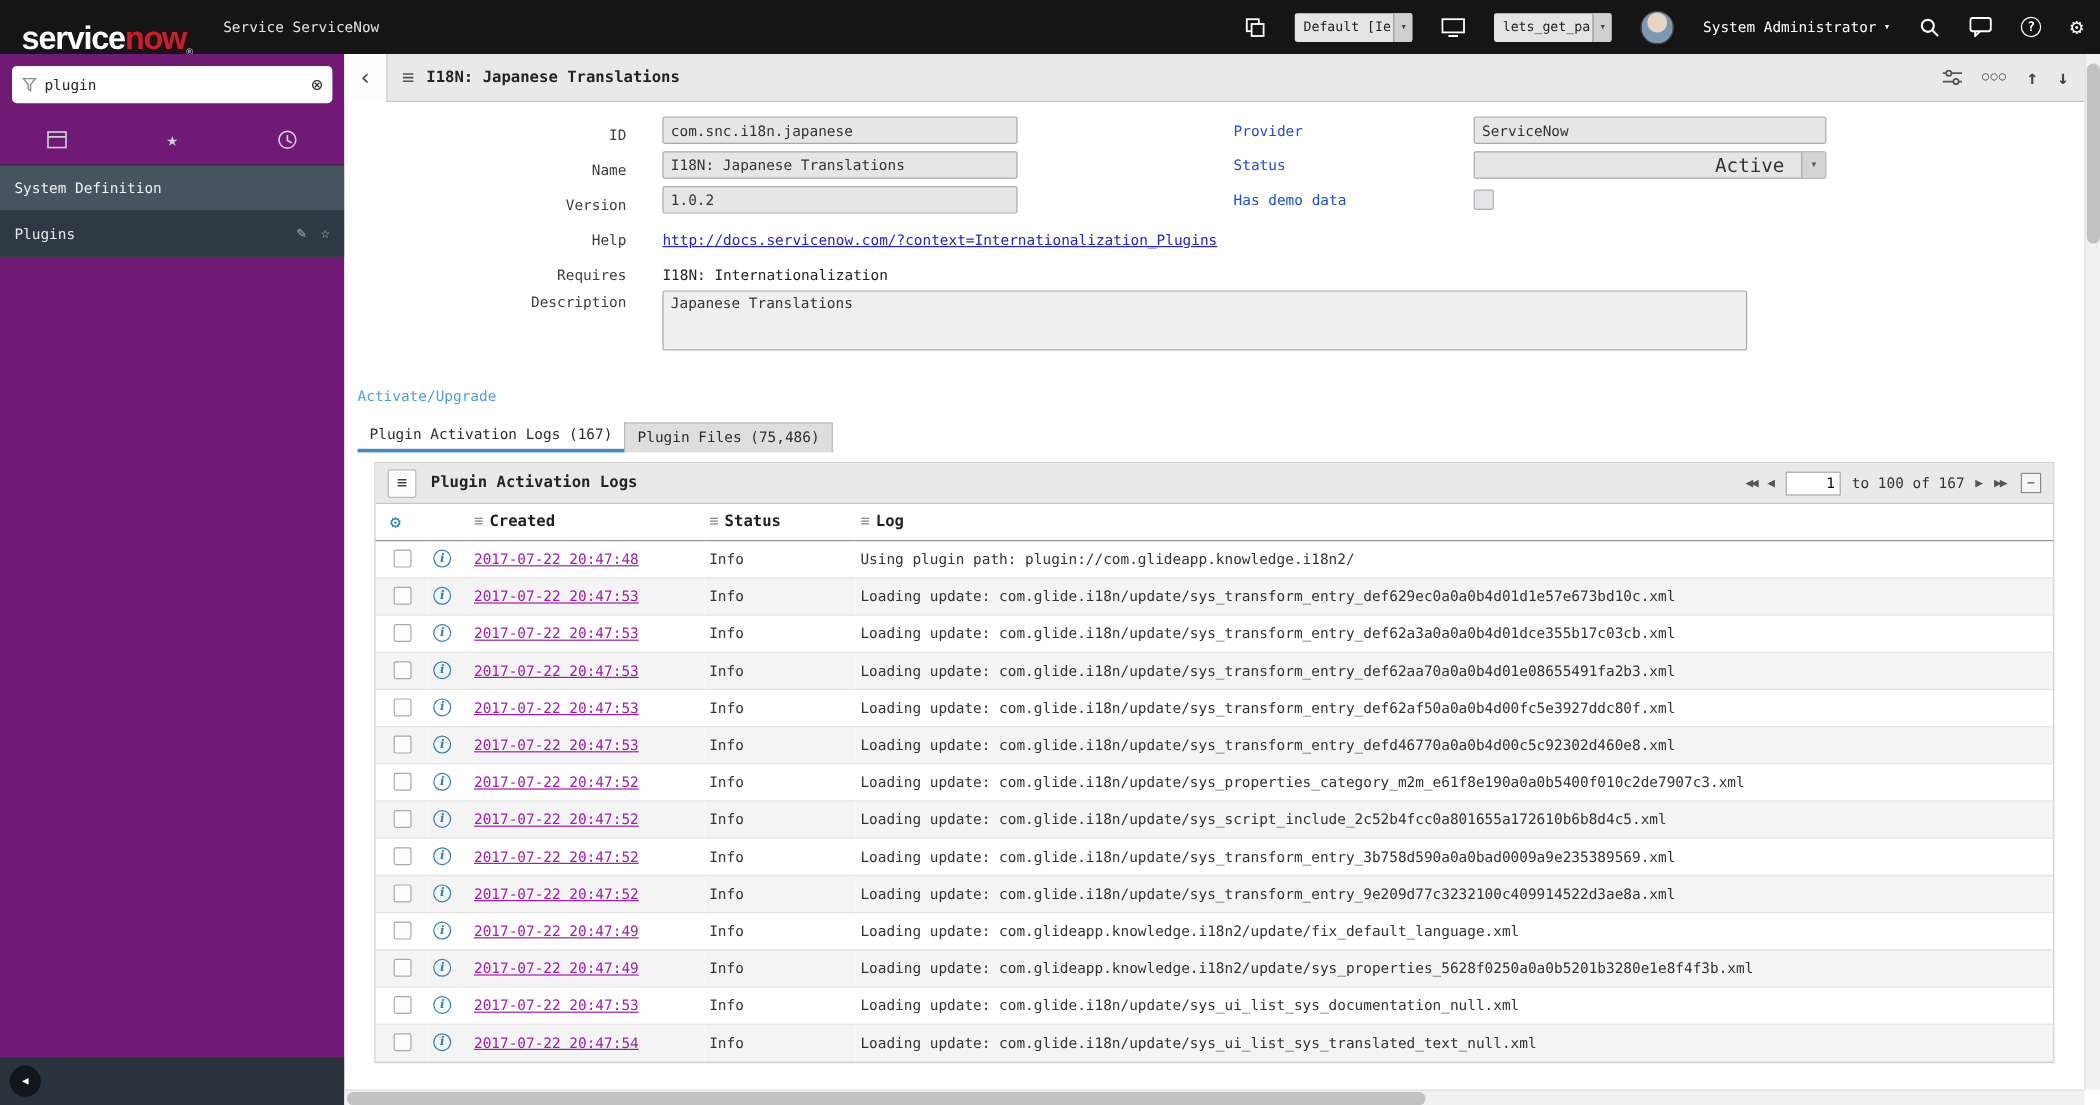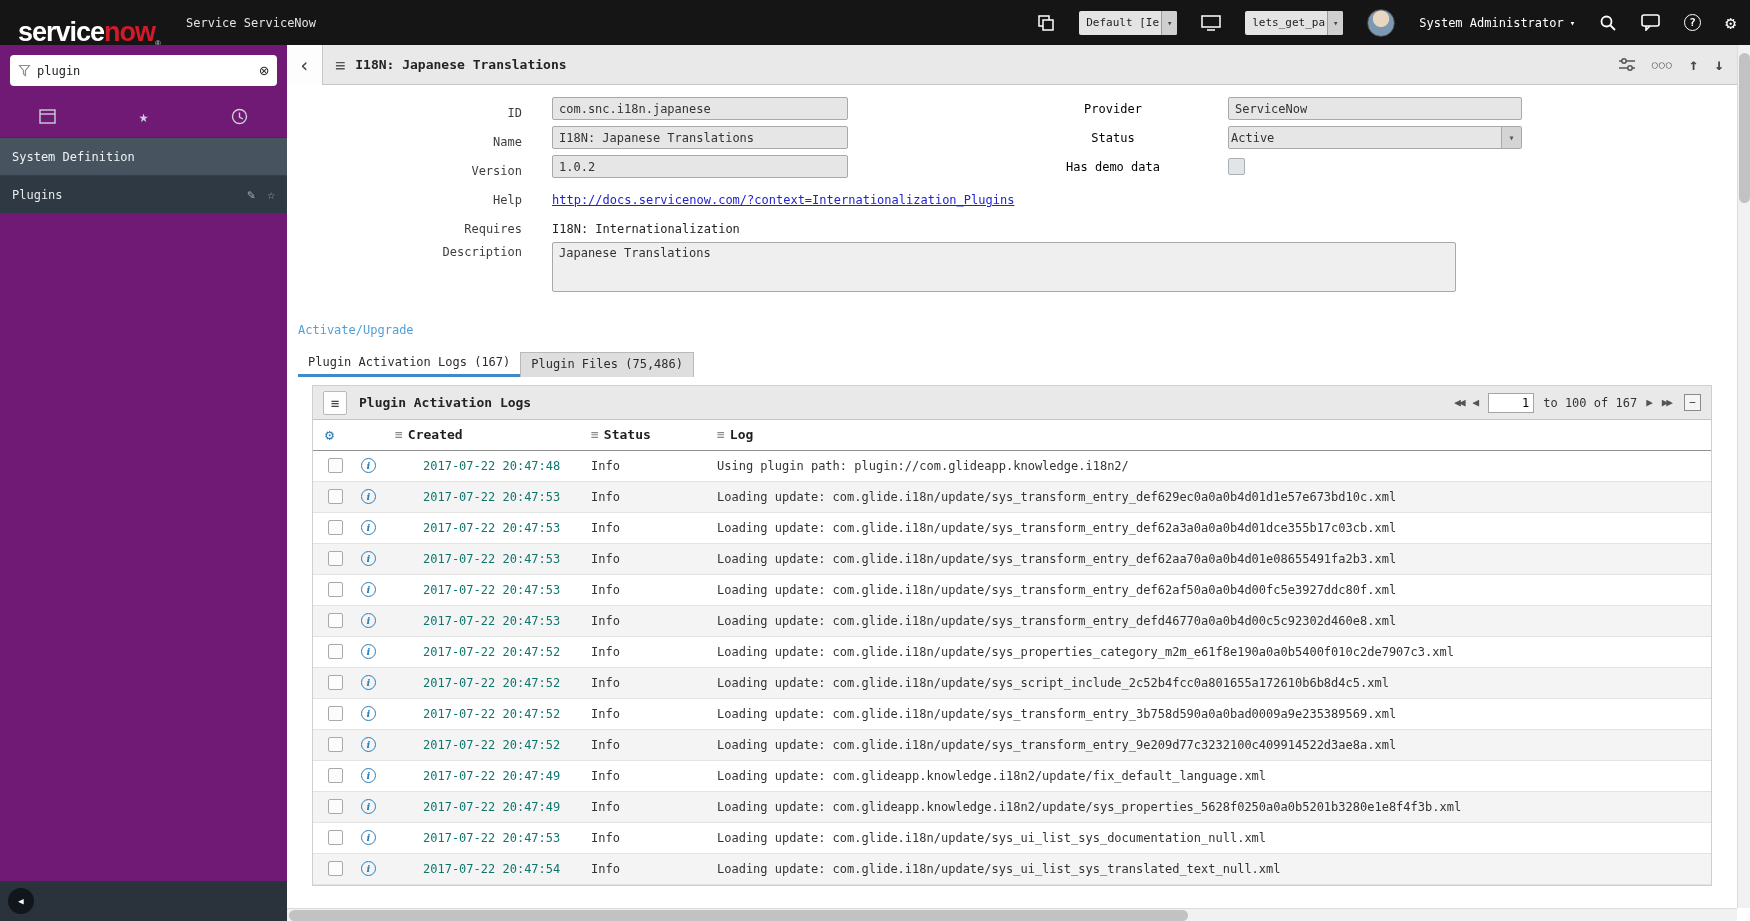--- a/index.html
+++ b/index.html
@@ -57,24 +57,24 @@
   
   .form-area { position:relative; padding-top:12px; }
   .frow { display:flex; align-items:flex-end; margin-bottom:6px; min-height:23px; }
   .flabel { width:265px; text-align:right; padding-right:30px; color:#3e3e3e; font-size:12px; flex:0 0 265px; }
   .tinput { width:296px; height:23px; background:#e6e6e6; border:1px solid #a9a9a9; border-radius:2px; font-family:inherit; font-size:12px; color:#333; padding:0 6px; }
   .help-link { color:#2323cd; text-decoration:underline; font-size:12px; cursor:pointer; }
   .plain-value { font-size:12px; color:#222; }
   .desc-area { width:904px; height:50px; background:#efefef; border:1px solid #a9a9a9; border-radius:2px; font-family:inherit; font-size:12px; color:#333; padding:3px 6px; resize:none; }
   .form-right { position:absolute; top:12px; left:741px; }
   .frow-r { display:flex; align-items:center; margin-bottom:6px; min-height:23px; }
-  .flabel-r { width:200px; text-align:center; padding-right:30px; color:#000000; font-size:12px; flex:0 0 200px; }
+  .flabel-r { width:200px; text-align:left; padding-right:30px; color:#1d4ed8; font-size:12px; flex:0 0 200px; }
   .rinput { width:294px; height:23px; background:#e6e6e6; border:1px solid #a9a9a9; border-radius:2px; font-family:inherit; font-size:12px; color:#333; padding:0 6px; }
   .sel { width:294px; height:23px; background:#e6e6e6; border:1px solid #a9a9a9; border-radius:2px; display:flex; align-items:center; cursor:pointer; }
-  .sel .sel-val { flex:1; padding:0 2px; font-size:12px; color:#333; }
+  .sel .sel-val { flex:1; padding:0 14px; font-size:16px; color:#333;text-align:right; }
   .sel .sel-arrow { width:20px; align-self:stretch; background:#d4d4d4; border-left:1px solid #a9a9a9; display:flex; align-items:center; justify-content:center; font-size:10px; color:#555; }
   .sn-checkbox { appearance:none; -webkit-appearance:none; width:17px; height:17px; background:#e1e5e8; border:1px solid #a9b0b5; border-radius:2px; cursor:pointer; }
 
   
   .related-links { margin:24px 0 0 11px; }
   .rl-heading { font-family:"Liberation Sans",sans-serif; font-size:18px; color:#222; }
   .rl-link { display:inline-block; margin-top:7px; color:#529fd8; font-size:12px; cursor:pointer; }
 
   
   .rtabs { display:flex; margin:14px 0 0 11px; align-items:flex-end; }
@@ -96,21 +96,21 @@
   table.sn-list { width:100%; border-collapse:collapse; table-layout:fixed; }
   table.sn-list th { text-align:left; font-size:13px; color:#1f1f1f; border-bottom:1px solid #8f8f8f; height:30px; padding:0 4px; font-weight:bold; }
   table.sn-list th .col-burger { color:#8a8a8a; font-weight:normal; font-size:13px; margin-right:5px; cursor:pointer; }
   .hdr-gear { color:#2e7eb8; font-size:15px; cursor:pointer; padding-left:8px; }
   table.sn-list td { height:31px; border-bottom:1px solid #e3e3e3; padding:0 4px; font-size:12px; color:#333; overflow:hidden; white-space:nowrap; }
   tr.even td { background:#f4f4f4; }
   tr.odd td { background:#fff; }
   .cb-cell { text-align:center; }
   .cb { appearance:none; -webkit-appearance:none; width:15px; height:15px; background:#fcfcfc; border:1px solid #a9a9a9; border-radius:2px; cursor:pointer; vertical-align:middle; }
   .info-i { display:inline-flex; width:15px; height:15px; border-radius:50%; border:1px solid #2e7eb8; color:#2e7eb8; font-family:"DejaVu Serif",serif; font-style:italic; font-weight:bold; font-size:10px; align-items:center; justify-content:center; cursor:pointer; vertical-align:middle; }
-  .created { color:#0f766e; cursor:pointer;margin-left:28px; }
+  .created { color:#a21caf; text-decoration:underline; cursor:pointer; }
 
   
   .v-scroll { position:absolute; top:0; right:0; bottom:13px; width:13px; background:#f1f1f1; border-left:1px solid #dcdcdc; }
   .v-thumb { position:absolute; top:8px; left:1px; width:11px; height:150px; background:#c2c2c2; border-radius:6px; cursor:pointer; }
   .h-scroll { position:absolute; left:0; right:13px; bottom:0; height:13px; background:#f1f1f1; border-top:1px solid #dcdcdc; }
   .h-thumb { position:absolute; top:1px; left:2px; height:11px; width:62%; background:#c2c2c2; border-radius:6px; cursor:pointer; }
 
   svg { display:block; }
 </style>
 </head>

